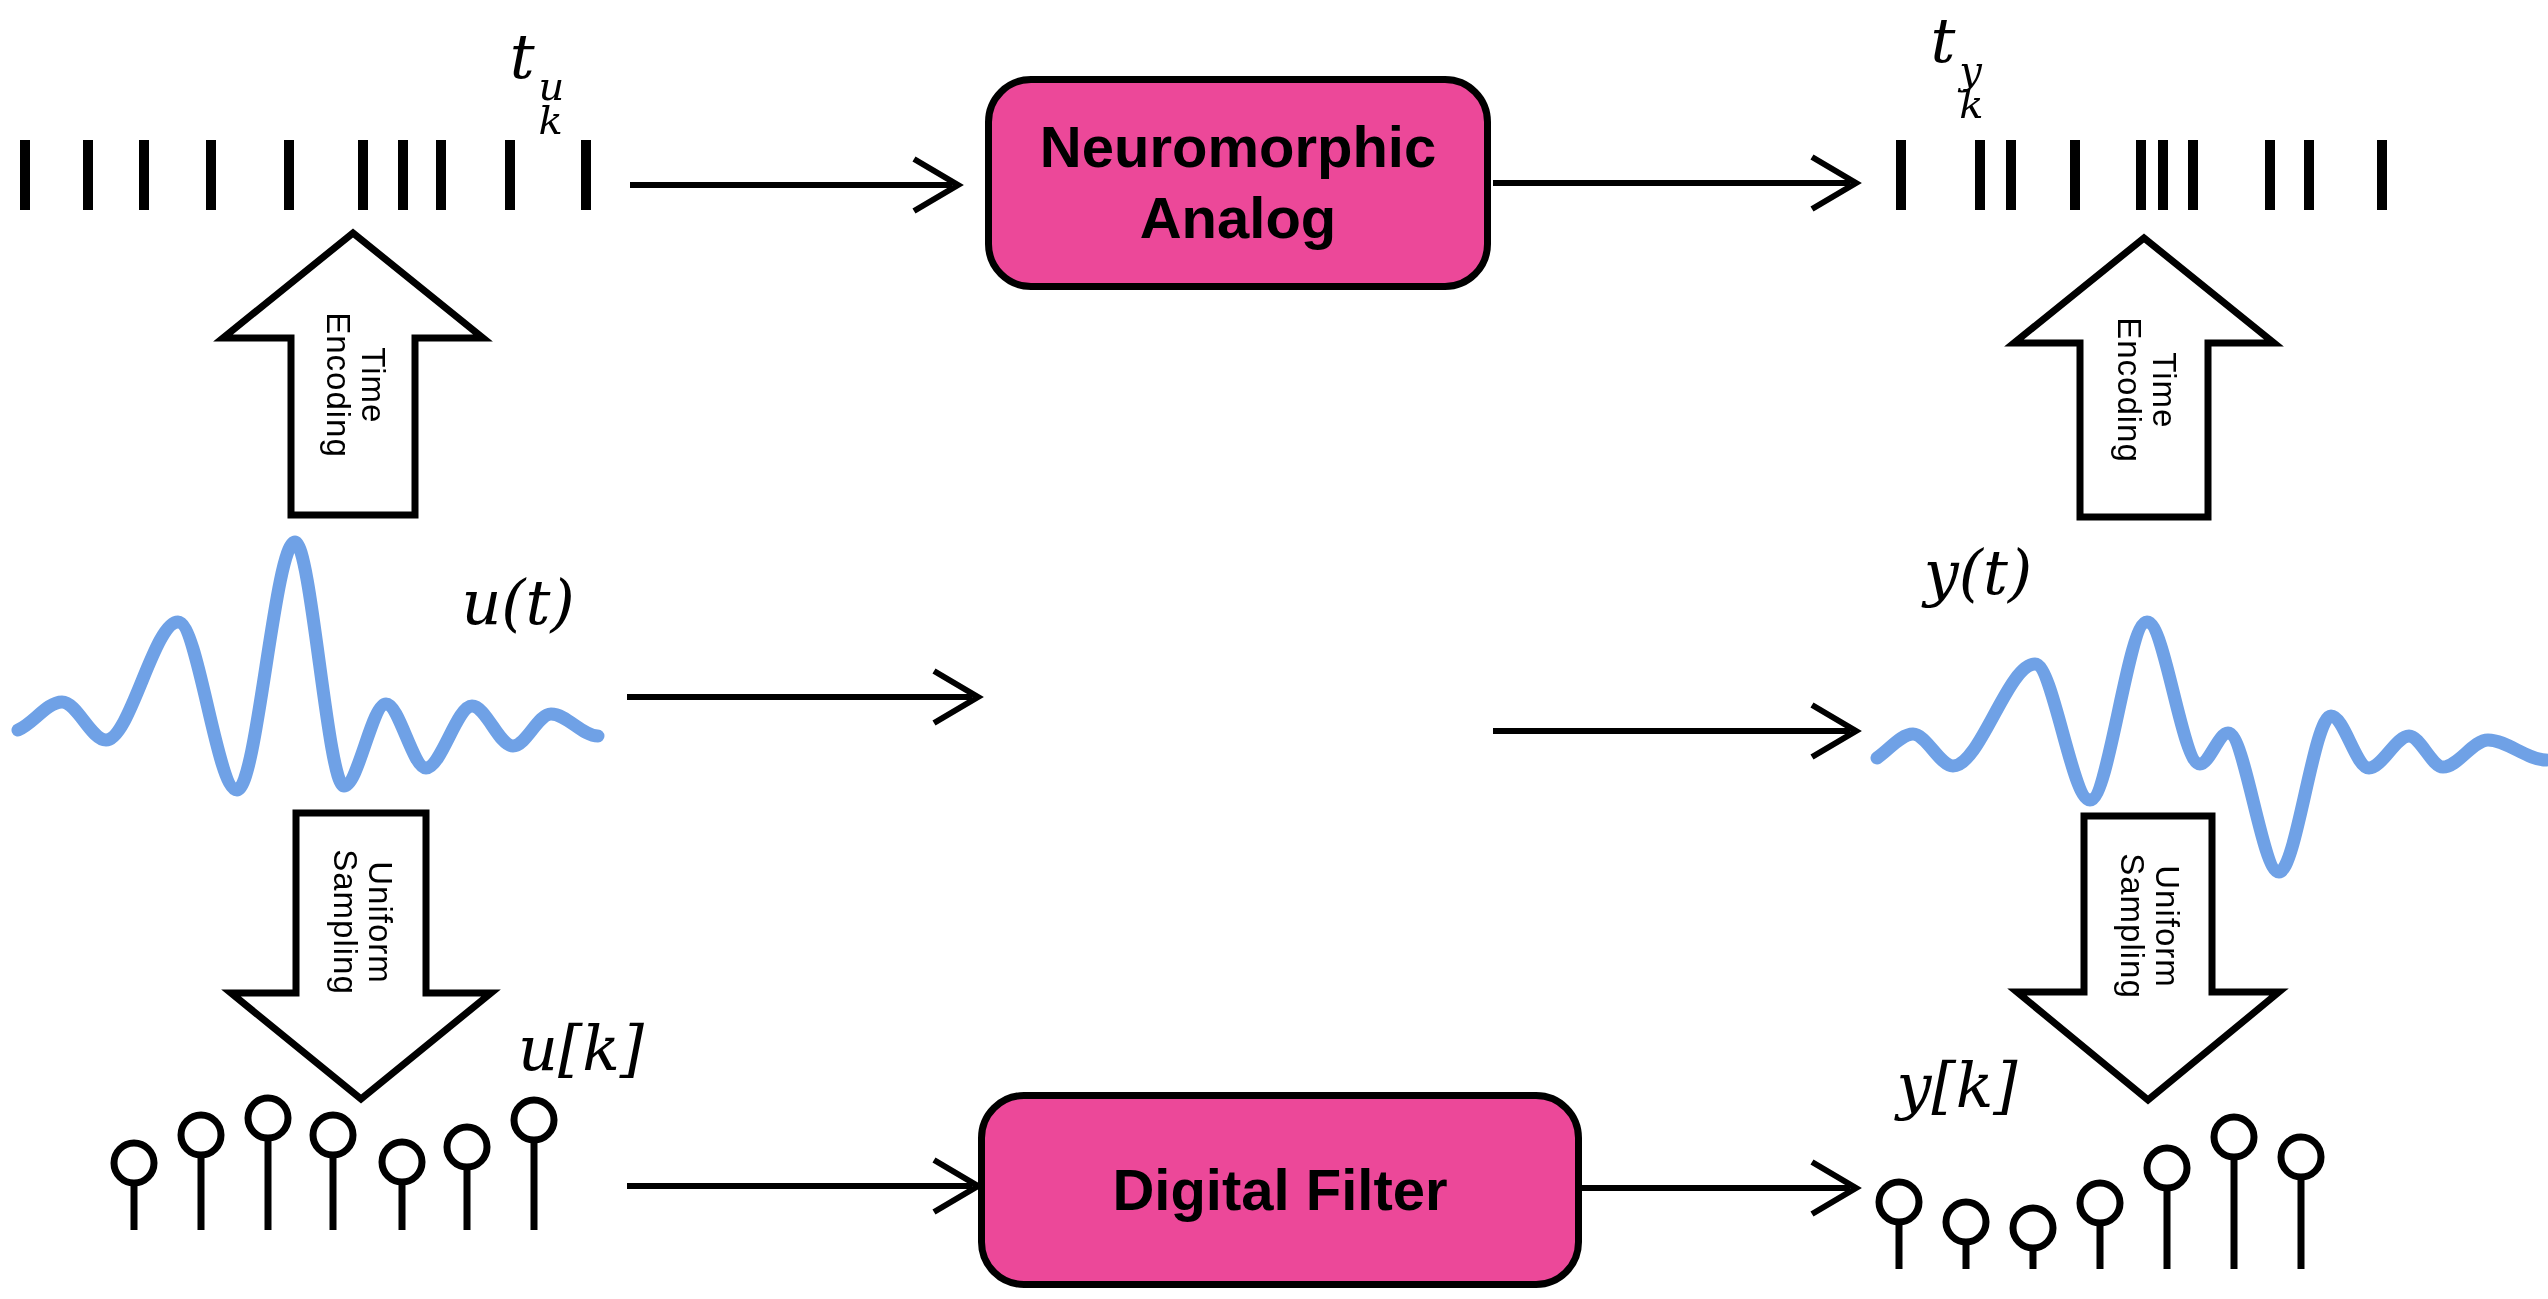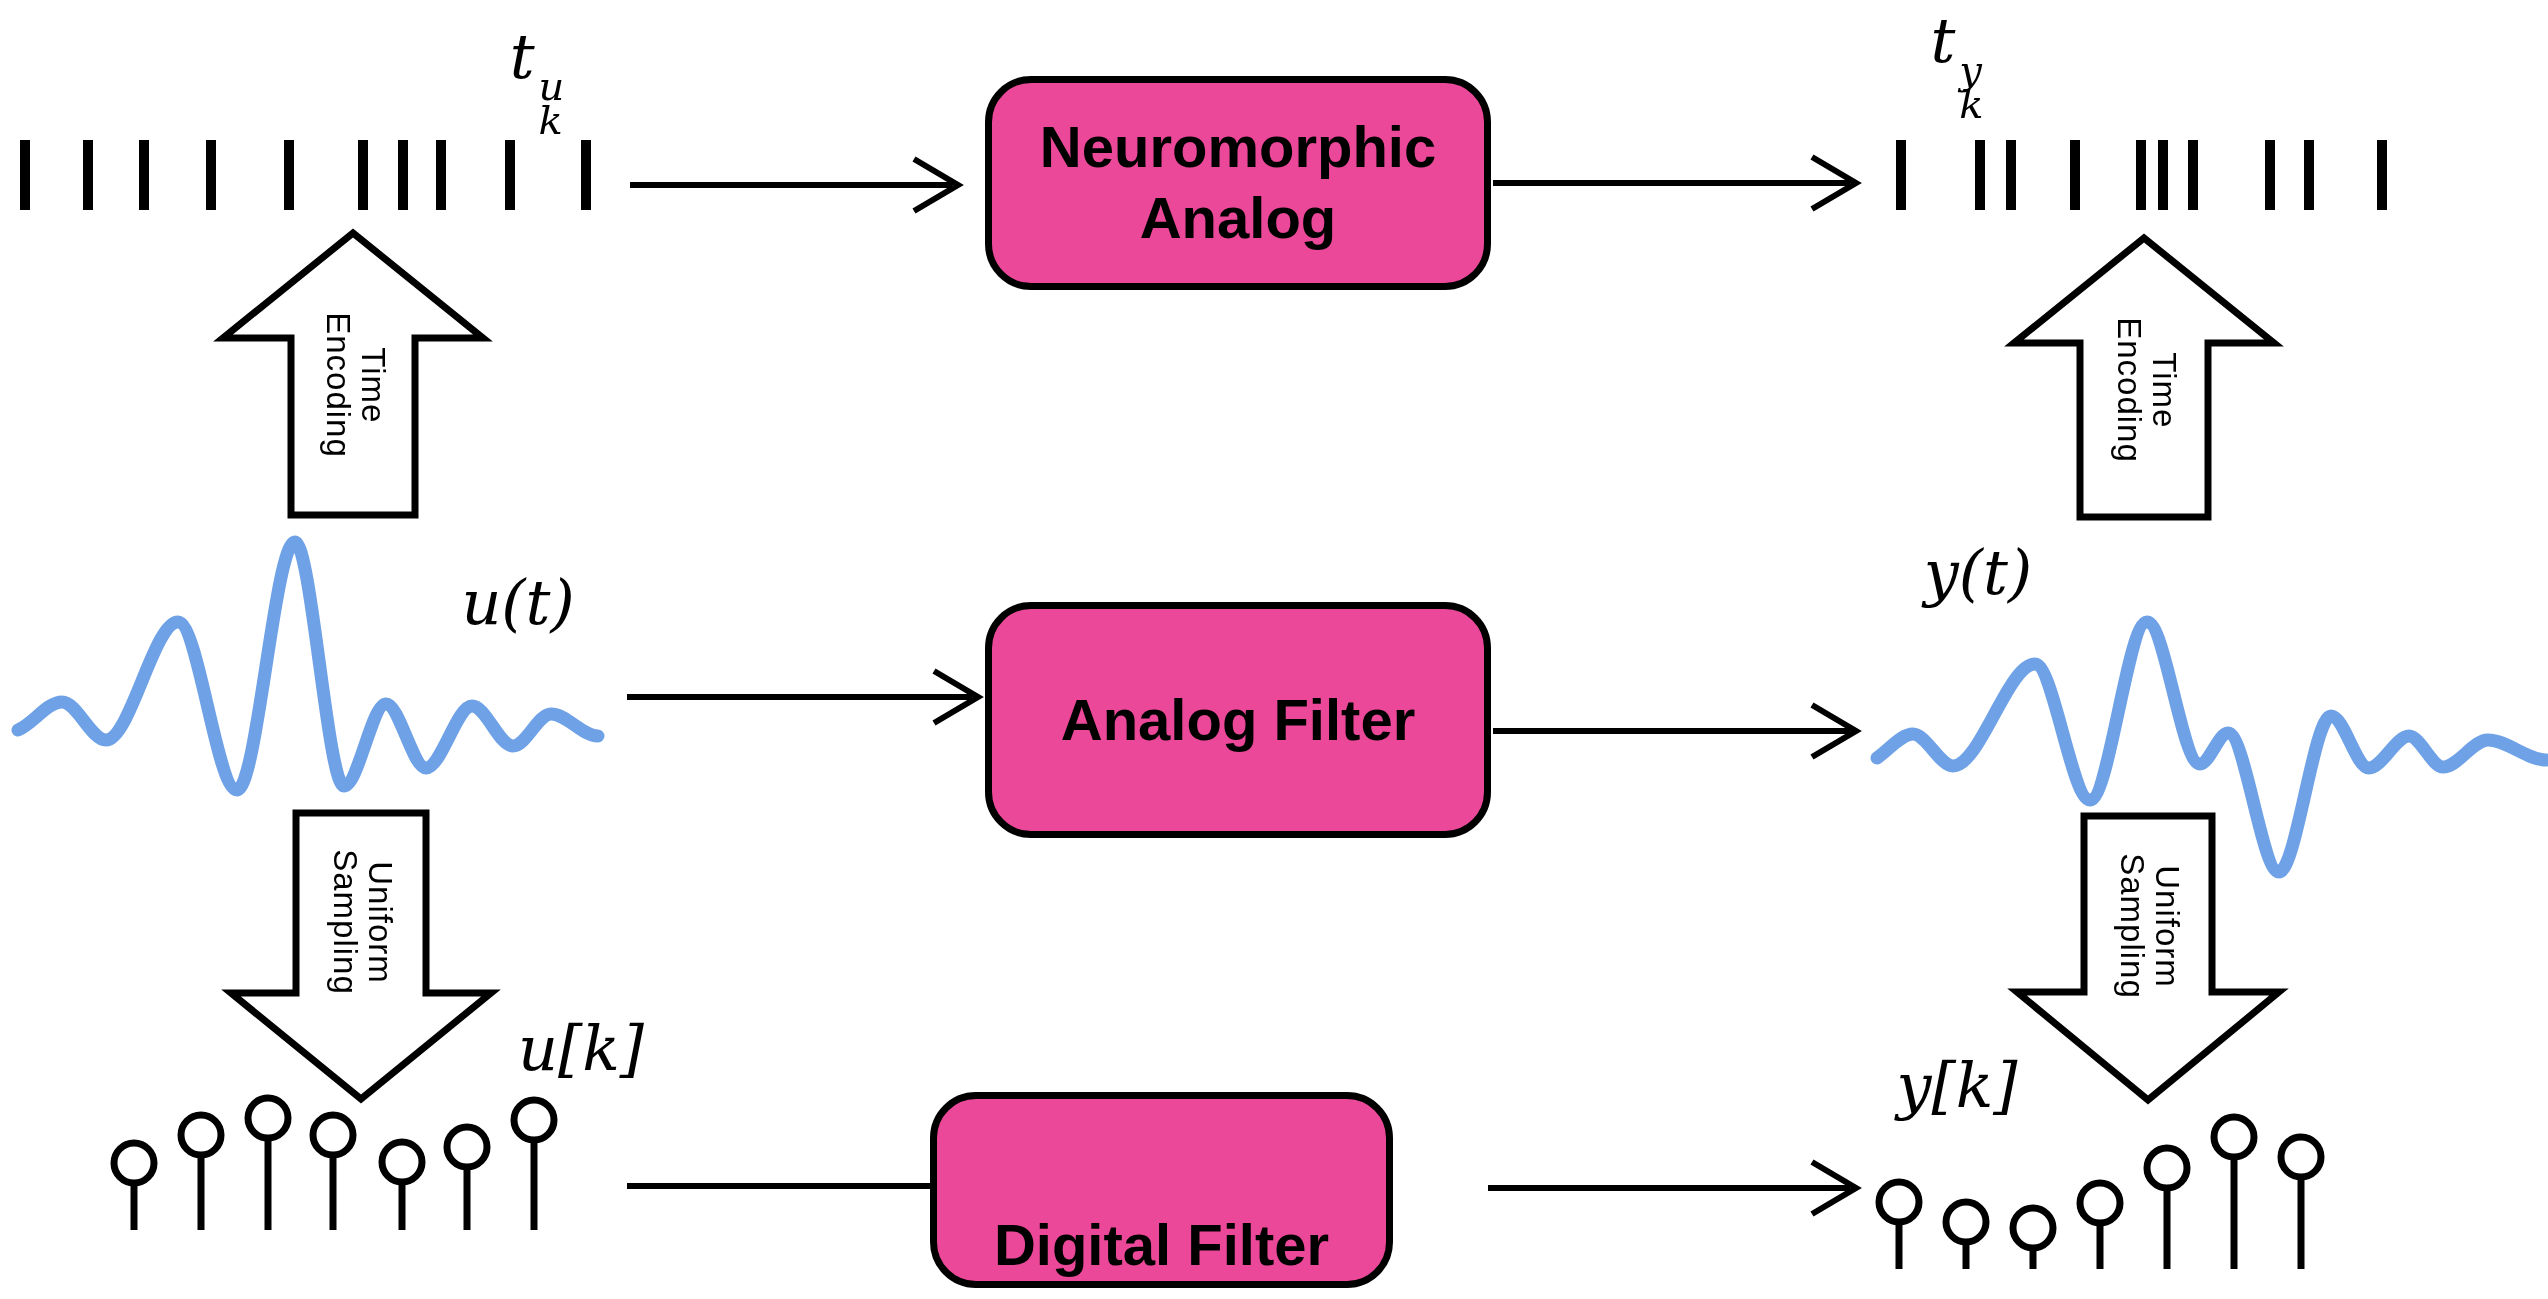--- a/index.html
+++ b/index.html
@@ -127,25 +127,21 @@
           <line x1="1488" y1="1188" x2="1850" y2="1188" stroke="#000000" stroke-width="6"></line>
           <polyline points="1812,1162 1856,1188 1812,1214" fill="none" stroke="#000000" stroke-width="6" stroke-linejoin="miter"></polyline>
         </g>
       </g>
   </svg>
 
   <div class="fbox" style="left:985px; top:76px; width:506px; height:214px;">
     <div>Neuromorphic</div>
     <div>Analog</div>
   </div>
-  <div class="fbox" style="left:985px; top:602px; width:506px; height:236px;">
-    <div>Analog Filter</div>
-
-  </div>
-  <div class="fbox" style="left:930px; top:1092px; width:463px; height:196px;justify-content:flex-end;">
+  <div class="fbox" style="left:978px; top:1092px; width:604px; height:196px;">
     <div>Digital Filter</div>
 
   </div>
 
   <div class="label math" style="left:537px; top:78px;">
     <span>t</span><span class="stack">
         <span>u</span>
         <span>k</span>
       </span>
   </div>

